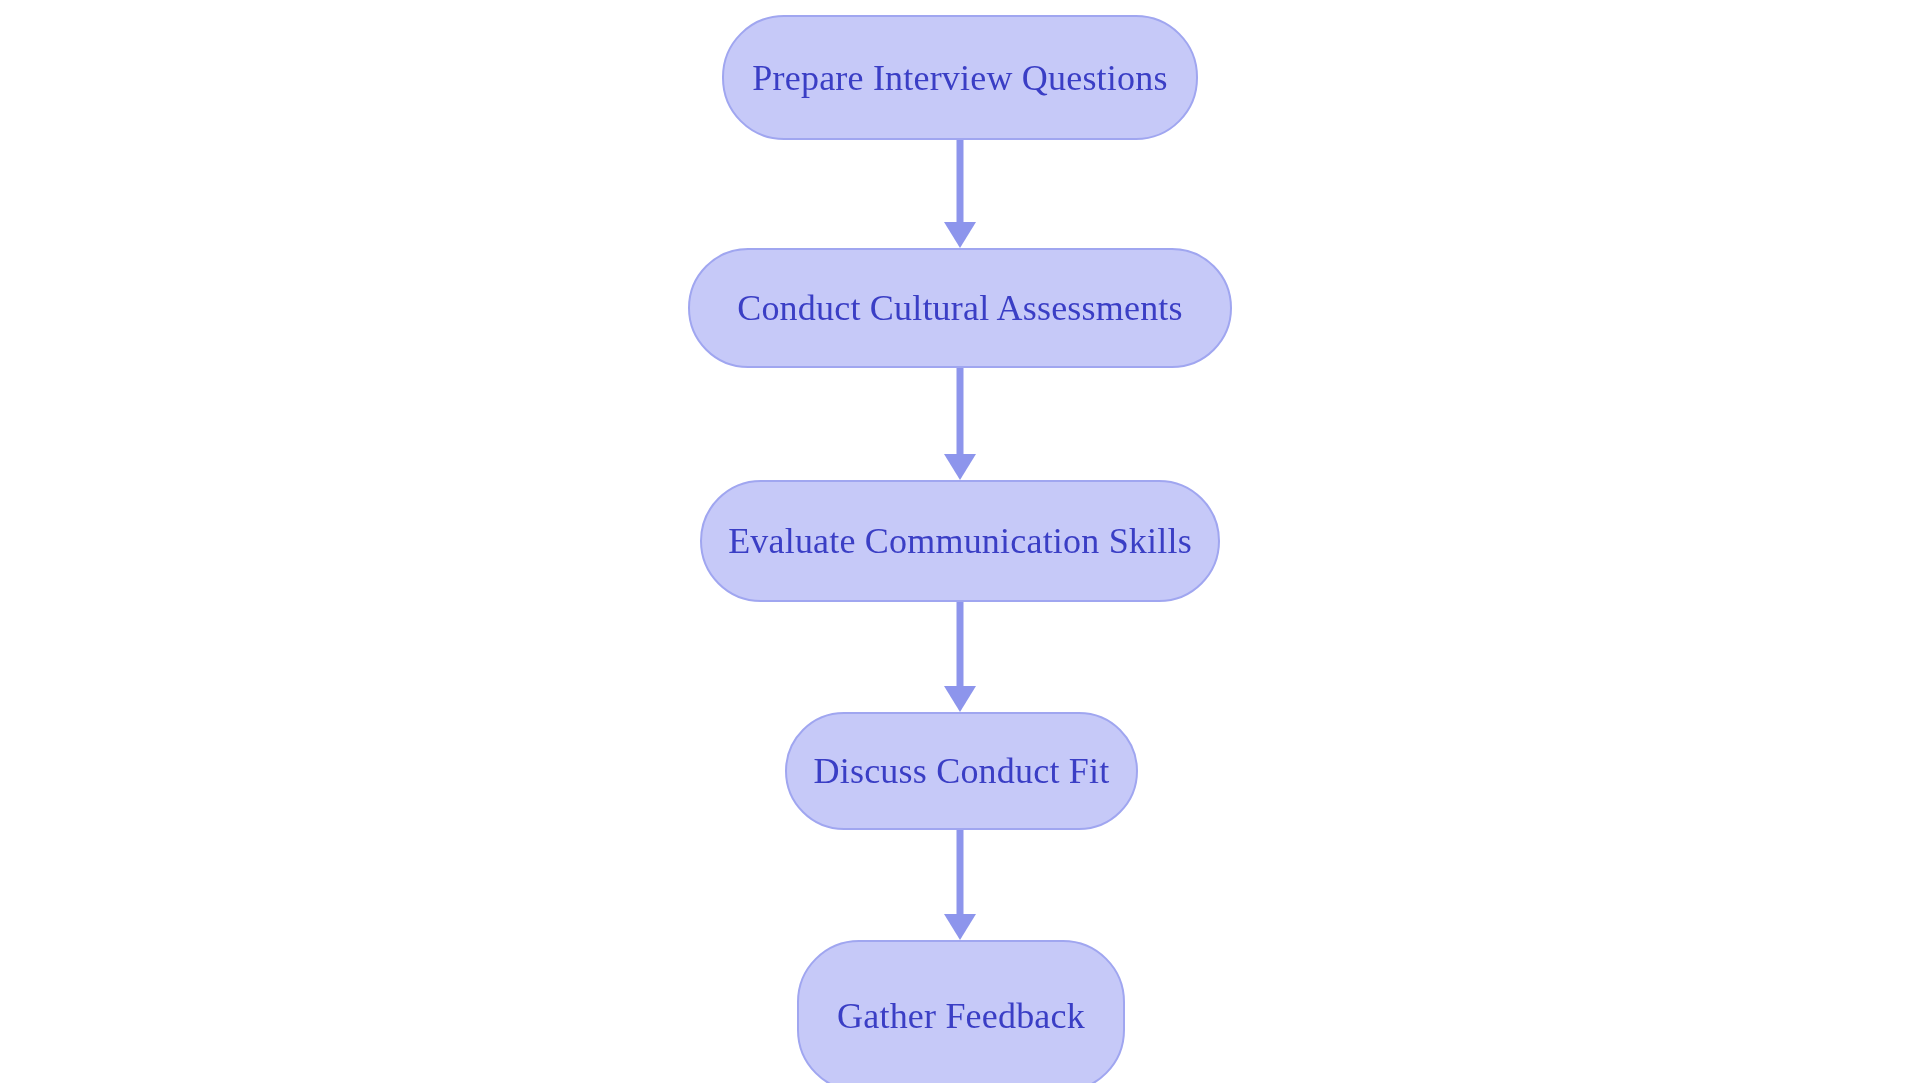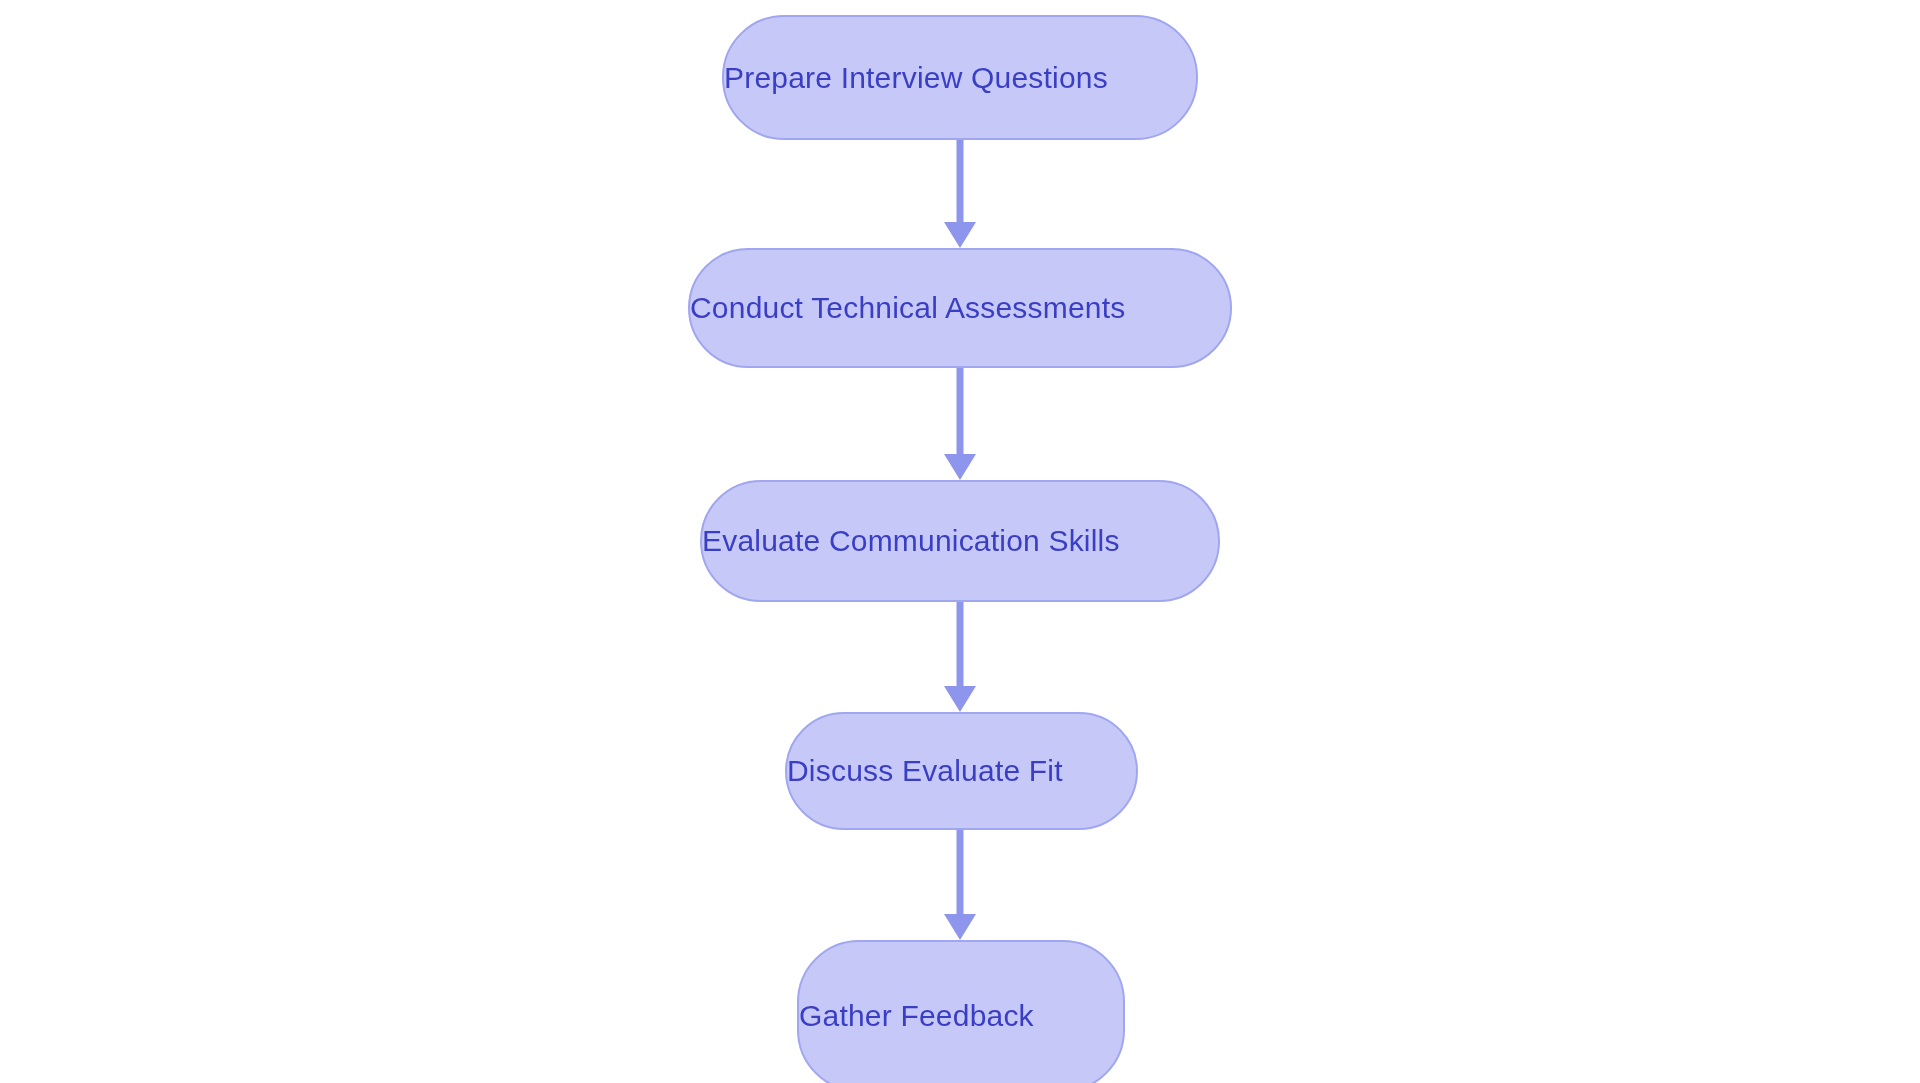--- a/index.html
+++ b/index.html
@@ -18,29 +18,31 @@
   }
   .canvas {
     position: relative;
     width: 1920px; height: 1083px;
     background: var(--background);
   }
   .node {
     position: absolute;
     display: flex;
     align-items: center;
+    justify-content: center;
     background: var(--node-fill);
     border: 2px solid var(--node-border);
     border-radius: 62px;
     color: var(--node-text);
-    font-size: 30px;
+    font-size: 36px;
     font-weight: 400;
     letter-spacing: 0.2px;
     white-space: nowrap;
     text-align: center;
+    font-family: Liberation Serif, serif;
   }
   .n1 { left: 722px; top: 15px;  width: 476px; height: 125px; }
   .n2 { left: 688px; top: 248px; width: 544px; height: 120px; }
   .n3 { left: 700px; top: 480px; width: 520px; height: 122px; }
   .n4 { left: 785px; top: 712px; width: 353px; height: 118px; }
   .n5 { left: 797px; top: 940px; width: 328px; height: 152px; }
 
   .arrow { position: absolute; left: 944px; width: 32px; }
   .a1 { top: 140px; height: 108px; }
   .a2 { top: 368px; height: 112px; }
@@ -71,39 +73,39 @@
   <div class="node n1">
     <span>Prepare Interview Questions</span>
   </div>
 
   <div class="arrow a1">
     <div class="stem"></div>
     <div class="head"></div>
   </div>
 
   <div class="node n2">
-    <span>Conduct Technical Assessments</span>
+    <span>Conduct Cultural Assessments</span>
   </div>
 
   <div class="arrow a2">
     <div class="stem"></div>
     <div class="head"></div>
   </div>
 
   <div class="node n3">
     <span>Evaluate Communication Skills</span>
   </div>
 
   <div class="arrow a3">
     <div class="stem"></div>
     <div class="head"></div>
   </div>
 
   <div class="node n4">
-    <span>Discuss Evaluate Fit</span>
+    <span>Discuss Conduct Fit</span>
   </div>
 
   <div class="arrow a4">
     <div class="stem"></div>
     <div class="head"></div>
   </div>
 
   <div class="node n5">
     <span>Gather Feedback</span>
   </div>

